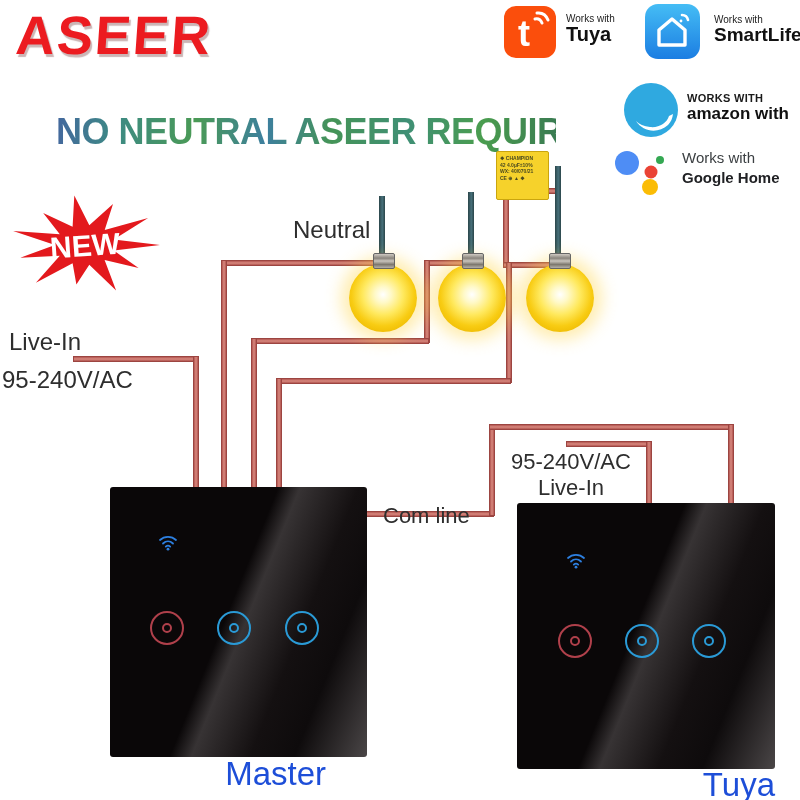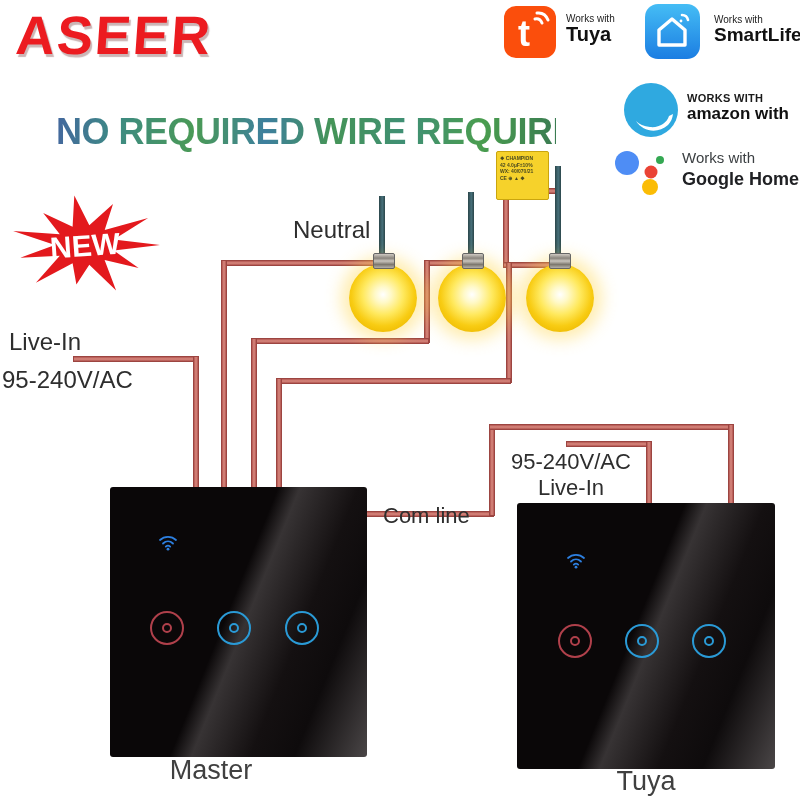--- a/index.html
+++ b/index.html
@@ -21,21 +21,21 @@
               -webkit-background-clip:text;background-clip:text;
               -webkit-text-fill-color:transparent;color:transparent;}
   }
 
   
   .badge-text .pre{font-size:10px;color:#222;}
   .badge-text .name{font-size:20px;font-weight:bold;color:#111;line-height:1.05;}
   .alexa-pre{font-size:11px;font-weight:700;color:#1a1a1a;letter-spacing:.3px;}
   .alexa-name{font-size:17px;font-weight:700;color:#111;line-height:1.2;}
   .g-pre{font-size:15px;color:#3c4043;}
-  .g-name{font-size:18px;font-weight:bold;color:#202124;margin-top:3px;}
+  .g-name{font-size:15px;font-weight:bold;color:#202124;margin-top:3px;}
 
   
   .wire-h{position:absolute;height:6px;box-sizing:border-box;border:1px solid #9c4541;
           background:linear-gradient(180deg,#b25550,#d98a80 50%,#b25550);}
   .wire-v{position:absolute;width:6px;box-sizing:border-box;border:1px solid #9c4541;
           background:linear-gradient(90deg,#b25550,#d98a80 50%,#b25550);}
   .stem{position:absolute;width:6px;background:linear-gradient(90deg,#2a4549,#47707a 55%,#2a4549);}
 
   .socket{position:absolute;width:20px;height:14px;border:1px solid #666;border-radius:2px;
           background:linear-gradient(180deg,#cfcac2,#8a857d 30%,#c9c4bc 50%,#7d786f 75%,#b5b0a8);}
@@ -54,21 +54,21 @@
                     #141011 68%,#0e0b0c 80%,#4a4647 100%);}
   .ring{position:absolute;width:34px;height:34px;border:2px solid;border-radius:50%;
         display:flex;align-items:center;justify-content:center;box-sizing:border-box;}
   .ring .dot{width:10px;height:10px;border:2px solid currentColor;border-radius:50%;box-sizing:border-box;}
   .ring.r-red{border-color:#b0404b;color:#b0404b;}
   .ring.r-blue{border-color:#2a9ad6;color:#2a9ad6;}
 
   .lbl{position:absolute;color:#2e2e2e;}
   .lbl-24{font-size:24px;}
   .lbl-22{font-size:22px;}
-  .panel-name{font-size:27px;color:#404040;text-align:center;}
+  .panel-name{font-size:33px;color:#1d4ed8;text-align:right;}
   .slv-feed{left:503px;top:449px;width:136px;text-align:center;font-size:22px;
             color:#2e2e2e;line-height:26px;}
 </style>
 </head>
 <body>
 
 <div class="abs brand">ASEER</div>
 
 <div class="abs" style="left:504px;top:6px;">
   <svg width="52" height="52" viewBox="0 0 52 52">
@@ -119,21 +119,21 @@
     <circle cx="48" cy="14" r="4" fill="#34a853"></circle>
     <circle cx="39" cy="26" r="6.5" fill="#ea4335"></circle>
     <circle cx="38" cy="41" r="8" fill="#fbbc05"></circle>
   </svg>
 </div>
 <div class="abs" style="left:682px;top:149px;">
   <div class="g-pre">Works with</div>
   <div class="g-name">Google Home</div>
 </div>
 
-<div class="abs headline">NO REQUIRED WIRE REQUIRED</div>
+<div class="abs headline">NO NEUTRAL ASEER REQUIRED</div>
 
 <svg class="abs" style="left:5px;top:190px;" width="160" height="110" viewBox="0 0 160 110">
   <polygon fill="#e3191d" points="155,55 108.8,60.6 133.6,77.9 99.6,70.1 111.1,100.5 84.3,74.8
     71.4,94.6 67.6,73.2 30.9,92.7 54.8,65.8 15.3,67.7 50,55 8.1,40.9 54.8,44.2 38.2,22.9
     67.6,36.8 69.3,5.5 84.3,35.2 108,14.1 99.7,39.9 143.1,28 108.8,49.4"></polygon>
   <text x="80" y="66" text-anchor="middle" font-size="30" font-weight="bold" fill="#ffffff" font-family="Liberation Sans, sans-serif" transform="rotate(-4 80 55)">NEW</text>
 </svg>
 
 <div class="wire-h" style="left:73px;top:356px;width:125px;"></div>
 <div class="wire-v" style="left:193px;top:356px;height:136px;"></div>

